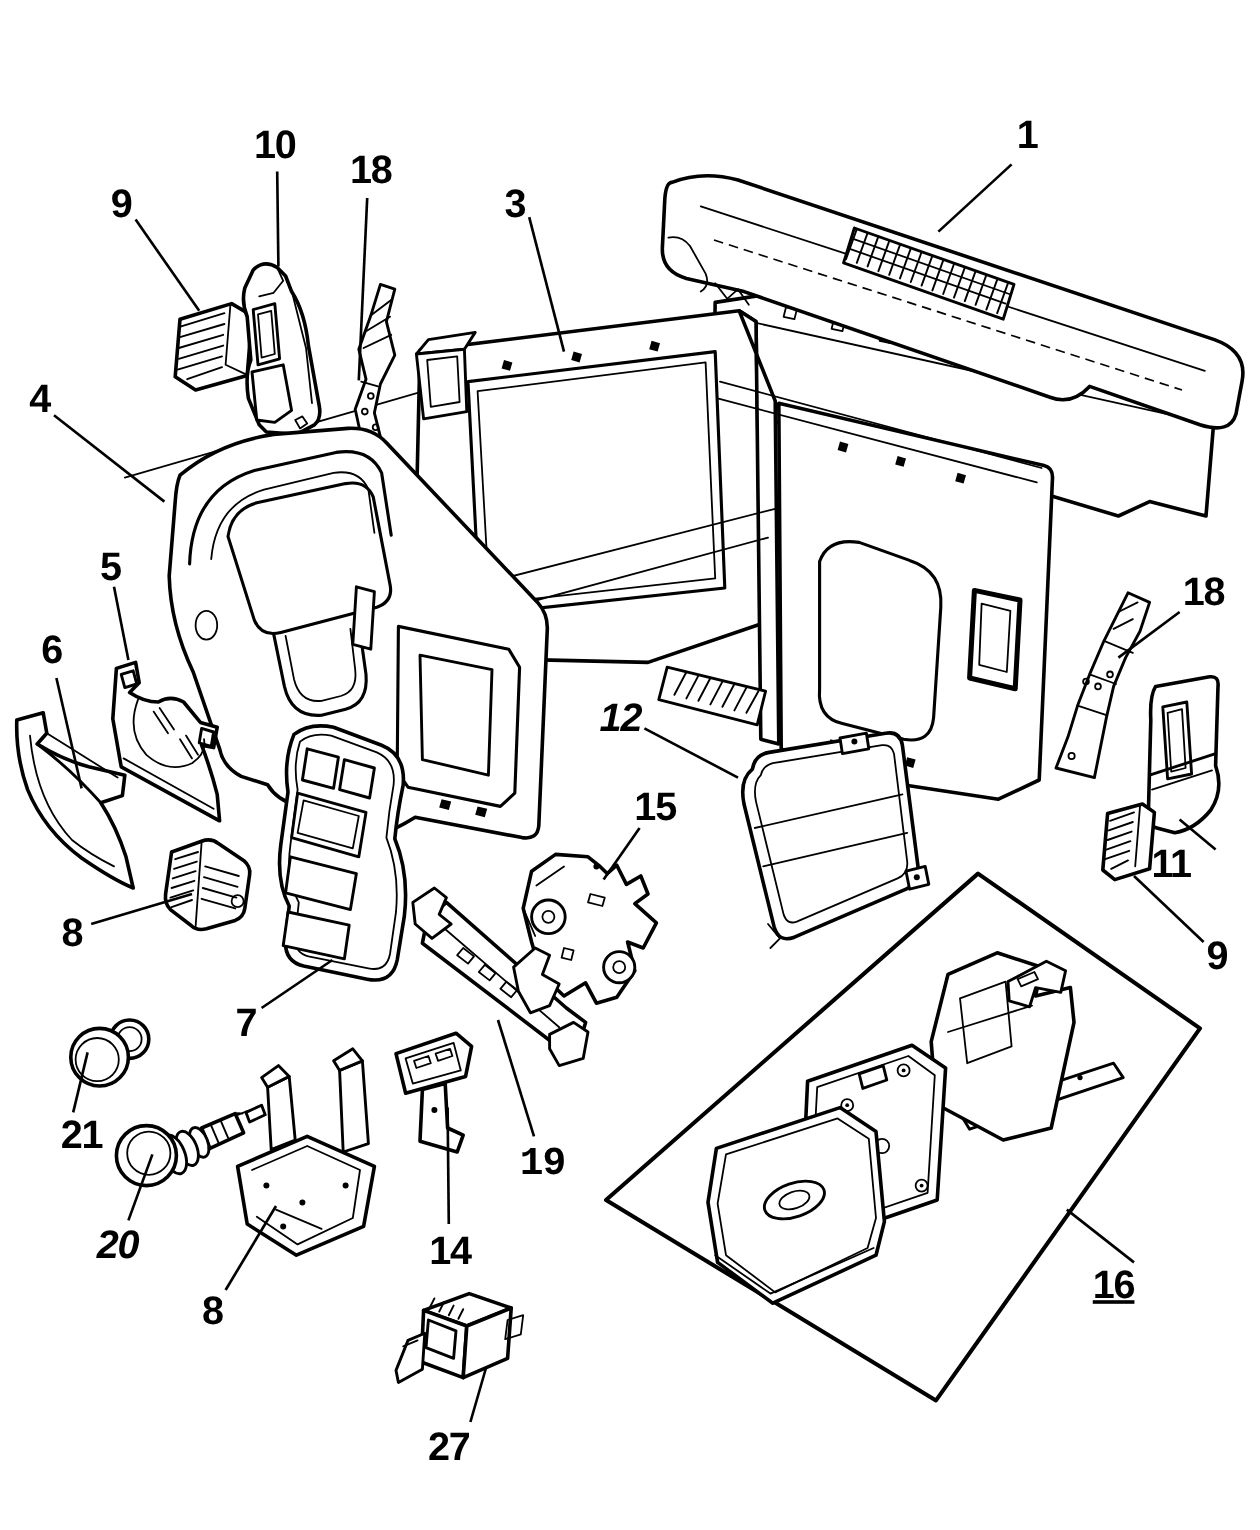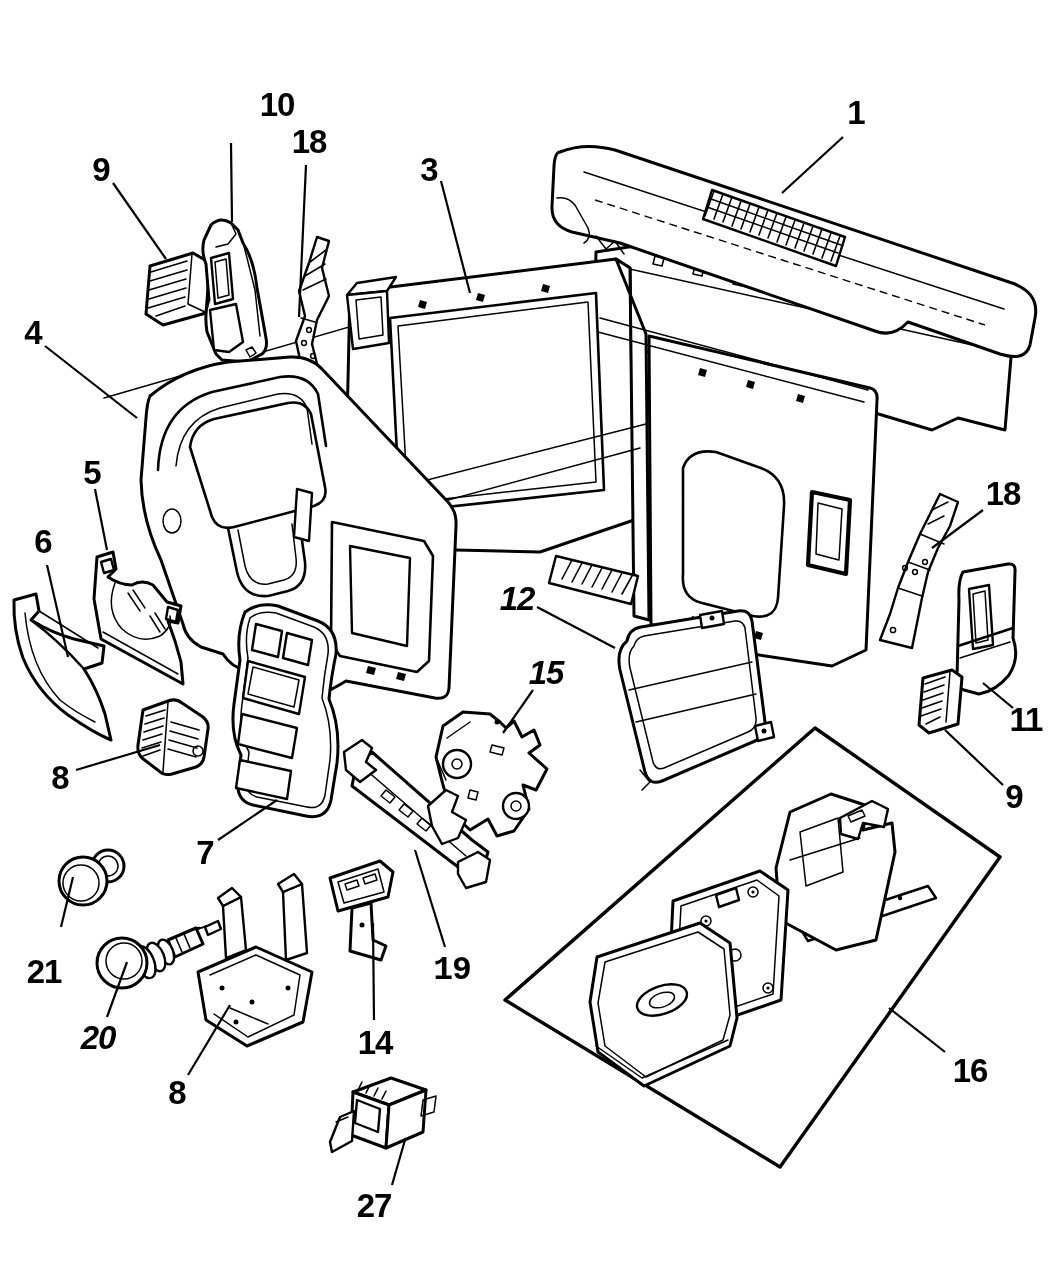--- a/index.html
+++ b/index.html
@@ -300,35 +300,35 @@
         <line x1="188" y1="1075" x2="230" y2="1005" class="leader"></line>
         <line x1="374" y1="1020" x2="373" y2="923" class="leader"></line>
         <line x1="445" y1="947" x2="415" y2="850" class="leader"></line>
         <line x1="945" y1="1052" x2="889" y2="1008" class="leader"></line>
         <line x1="392" y1="1185" x2="405" y2="1140" class="leader"></line>
       </g>
 </svg>
 
 <div id="callout-layer">
       <div class="callout" style="left: 856px; top: 112px;">1</div>
-      <div class="callout" style="left: 229px; top: 104px; margin-left: 48px;">10</div>
+      <div class="callout" style="left: 229px; top: 120px;">10</div>
       <div class="callout" style="left: 309px; top: 141px;">18</div>
       <div class="callout" style="left: 101px; top: 169px;">9</div>
       <div class="callout" style="left: 429px; top: 169px;">3</div>
       <div class="callout" style="left: 33px; top: 332px;">4</div>
       <div class="callout" style="left: 92px; top: 472px;">5</div>
       <div class="callout" style="left: 43px; top: 541px;">6</div>
       <div class="callout" style="left: 60px; top: 777px;">8</div>
       <div class="callout" style="left: 205px; top: 852px;">7</div>
       <div class="callout" style="left: 517px; top: 598px; font-style: italic;">12</div>
-      <div class="callout" style="left: 546px; top: 672px; font-style: italic;">15</div>
+      <div class="callout" style="left: 546px; top: 672px;">15</div>
       <div class="callout" style="left: 1003px; top: 493px;">18</div>
-      <div class="callout" style="left: 1026px; top: 719px; text-align: right;">11</div>
+      <div class="callout" style="left: 976px; top: 719px; text-align: right;">11</div>
       <div class="callout" style="left: 1014px; top: 796px;">9</div>
-      <div class="callout" style="left: 44px; top: 945px; margin-top: 26px;">21</div>
+      <div class="callout" style="left: 68px; top: 945px;">21</div>
       <div class="callout" style="left: 98px; top: 1037px; font-style: italic;">20</div>
       <div class="callout" style="left: 177px; top: 1092px;">8</div>
       <div class="callout" style="left: 375px; top: 1042px; text-align: right;">14</div>
       <div class="callout" style="left: 452px; top: 970px; font-family: Liberation Mono, monospace;">19</div>
-      <div class="callout" style="left: 970px; top: 1070px;">16</div>
+      <div class="callout" style="left: 928px; top: 1070px; text-decoration: underline;">16</div>
       <div class="callout" style="left: 374px; top: 1205px;">27</div>
     </div>
 </div>
 
 </body></html>

